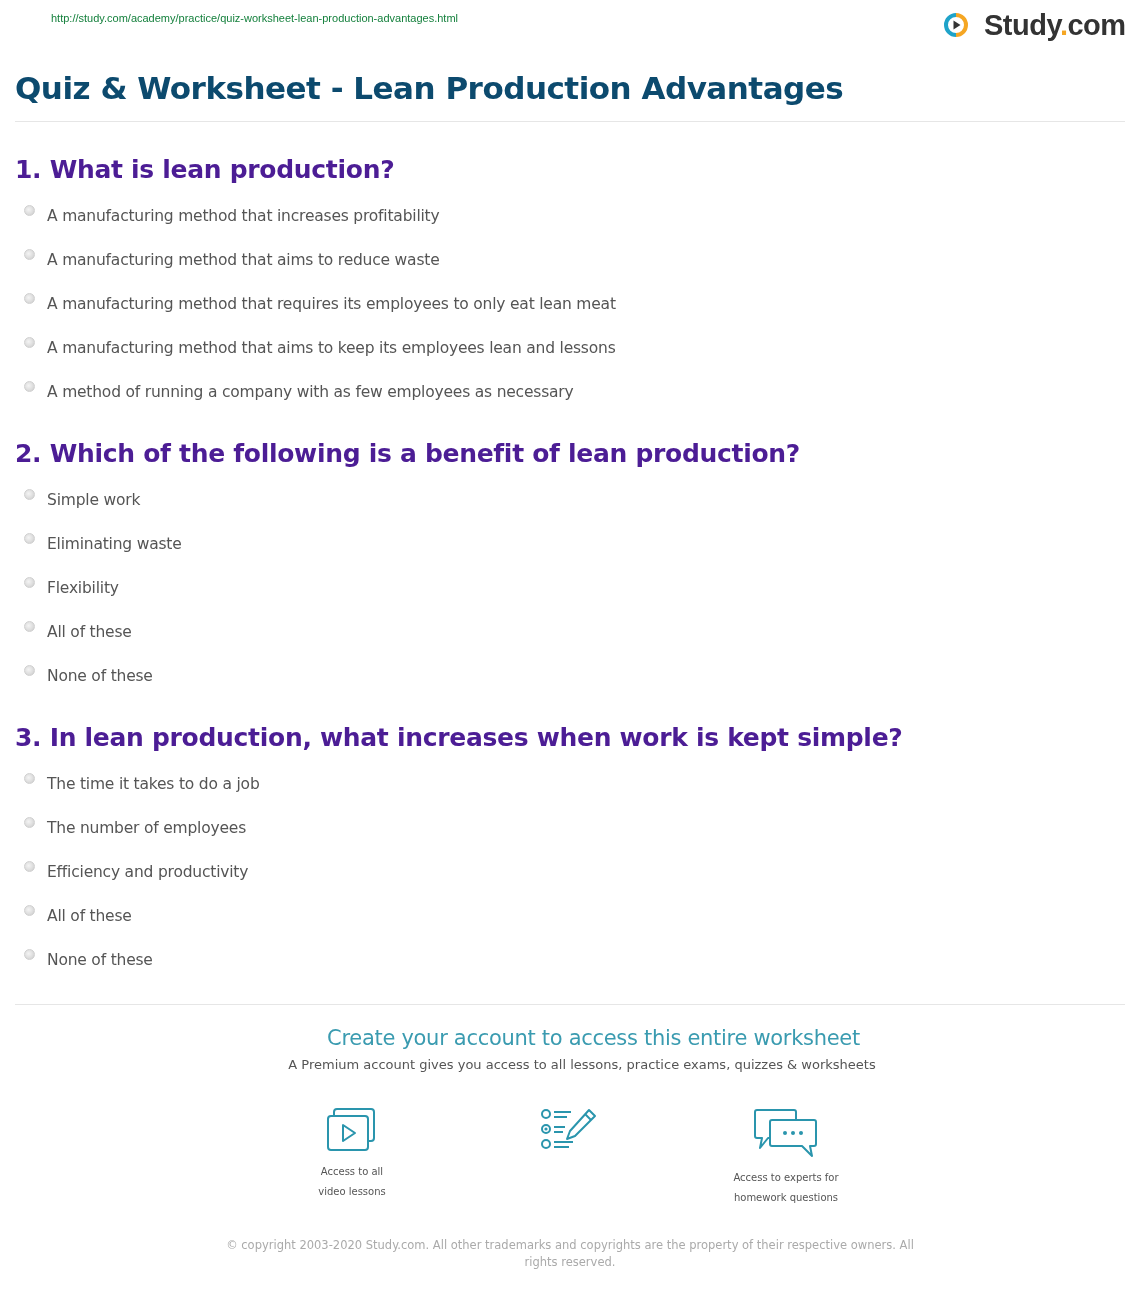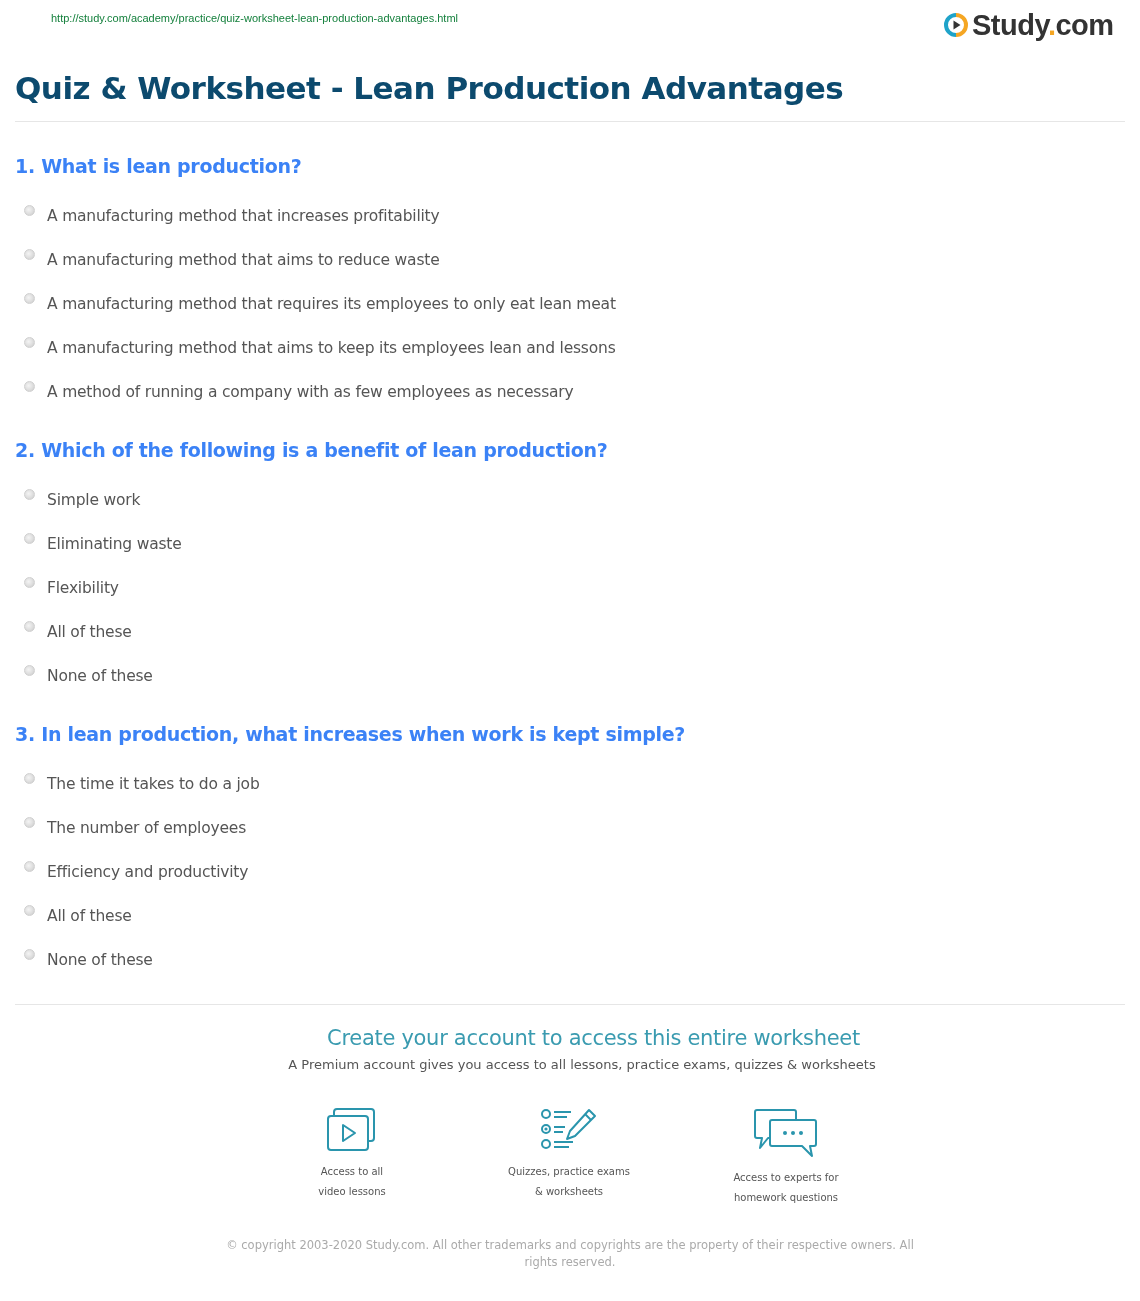--- a/index.html
+++ b/index.html
@@ -2,29 +2,29 @@
 <html><head>
 <meta charset="utf-8">
 <style>
   * { box-sizing: border-box; margin: 0; padding: 0; }
   html, body { width: 1140px; height: 1301px; background: #ffffff; }
   body { font-family: "Liberation Sans", "DejaVu Sans", sans-serif; color: #555555; position: relative; overflow: hidden; }
 
   .url { position: absolute; left: 13px; top: 12px; font-size: 11px; color: #15803d; letter-spacing: 0; margin-left: 38px; }
   .logo { position: absolute; left: 944px; top: 8px; height: 34px; display: flex; align-items: center; }
   .logo-mark { width: 24px; height: 24px; position: relative; margin-right: 4px; }
-  .logo-text { font-size: 29px; font-weight: bold; color: #333; letter-spacing: -0.5px; font-family: "Liberation Sans", sans-serif; }
+  .logo-text { font-size: 29px; font-weight: bold; color: #333; letter-spacing: -0.5px; font-family: "Liberation Sans", sans-serif; margin-left: 12px; }
   .logo-dot { color: #f5a623; }
 
   .title { position: absolute; left: 15px; top: 70px; font-size: 31px; font-weight: bold; color: #0c4a6e; font-family: "DejaVu Sans", sans-serif; letter-spacing: -0.5px; }
   .rule { position: absolute; left: 15px; width: 1110px; height: 1px; background: #e6e6e6; }
   .rule.top { top: 121px; }
   .rule.bottom { top: 1004px; }
 
-  .question { position: absolute; left: 15px; font-size: 19px; font-weight: bold; color: #3b82f6; font-family: "DejaVu Sans", sans-serif; letter-spacing: -0.3px; }
+  .question { position: absolute; left: 15px; font-size: 25px; font-weight: bold; color: #4c1d95; font-family: "DejaVu Sans", sans-serif; letter-spacing: -0.3px; }
   .option { position: absolute; left: 24px; display: flex; align-items: center; height: 22px; }
   .radio { width: 11px; height: 11px; border-radius: 50%; background: radial-gradient(circle at 40% 40%, #f4f4f4 0%, #dcdcdc 60%, #c8c8c8 100%); border: 1px solid #d0d0d0; margin-right: 12px; }
   .opt-label { font-size: 15.5px; color: #555; font-family: "DejaVu Sans", sans-serif; letter-spacing: -0.2px; margin-top: 12px; }
 
   .cta { position: absolute; left: 0; width: 1140px; top: 1026px; text-align: center; font-size: 21px; color: #3a9bb0; font-family: "DejaVu Sans", sans-serif; font-weight: normal; letter-spacing: -0.3px; padding-left: 47px; }
   .cta-sub { position: absolute; left: 0; width: 1140px; top: 1057px; text-align: center; font-size: 13px; color: #555; font-family: "DejaVu Sans", sans-serif; padding-left: 24px; }
 
   .feature { position: absolute; top: 1108px; width: 220px; text-align: center; }
   .feature svg { display: block; margin: 0 auto; }
   .feature-label { margin-top: 10px; font-size: 10px; line-height: 20px; color: #555; font-family: "DejaVu Sans", sans-serif; white-space: pre-line; }
@@ -139,22 +139,20 @@
     <circle cx="5" cy="36" r="4" fill="none" stroke="#2a95ad" stroke-width="2"></circle>
     <line x1="13" y1="4" x2="30" y2="4" stroke="#2a95ad" stroke-width="2"></line>
     <line x1="13" y1="9" x2="26" y2="9" stroke="#2a95ad" stroke-width="2"></line>
     <line x1="13" y1="19" x2="24" y2="19" stroke="#2a95ad" stroke-width="2"></line>
     <line x1="13" y1="24" x2="22" y2="24" stroke="#2a95ad" stroke-width="2"></line>
     <line x1="13" y1="34" x2="32" y2="34" stroke="#2a95ad" stroke-width="2"></line>
     <line x1="13" y1="39" x2="28" y2="39" stroke="#2a95ad" stroke-width="2"></line>
     <path d="M48 2 L54 8 L34 28 L26 31 L29 23 Z" fill="none" stroke="#2a95ad" stroke-width="2" stroke-linejoin="round"></path>
     <line x1="44" y1="6" x2="50" y2="12" stroke="#2a95ad" stroke-width="2"></line>
   </svg>
-  <div class="feature-label">Quizzes, practice exams
-&amp; worksheets</div>
 </div>
 
 <div class="feature" style="left:676px">
   <svg width="64" height="50" viewBox="0 0 64 50">
     <path d="M3 2 H40 a2 2 0 0 1 2 2 V28 a2 2 0 0 1 -2 2 H14 L6 40 L8 30 H3 a2 2 0 0 1 -2 -2 V4 a2 2 0 0 1 2 -2 Z" fill="#fff" stroke="#2a95ad" stroke-width="2" stroke-linejoin="round"></path>
     <path d="M18 12 H60 a2 2 0 0 1 2 2 V36 a2 2 0 0 1 -2 2 H56 L58 48 L48 38 H18 a2 2 0 0 1 -2 -2 V14 a2 2 0 0 1 2 -2 Z" fill="#fff" stroke="#2a95ad" stroke-width="2" stroke-linejoin="round"></path>
     <circle cx="31" cy="25" r="2" fill="#2a95ad"></circle>
     <circle cx="39" cy="25" r="2" fill="#2a95ad"></circle>
     <circle cx="47" cy="25" r="2" fill="#2a95ad"></circle>
   </svg>

